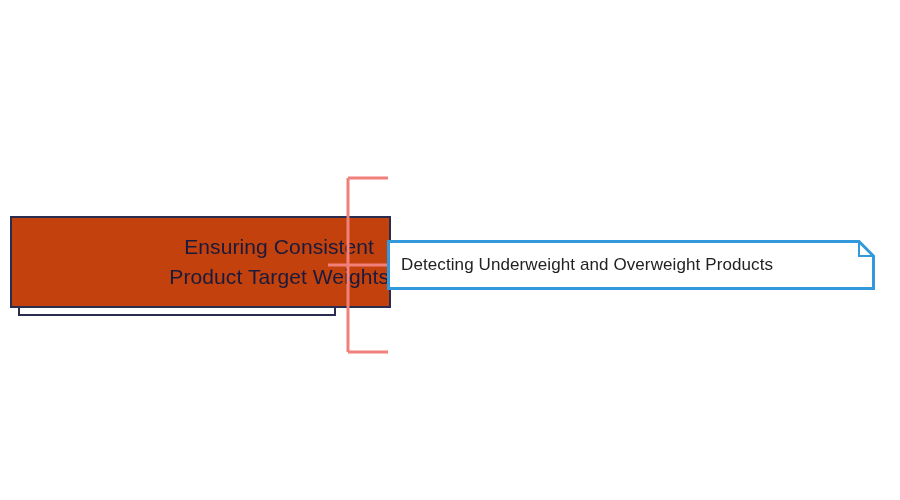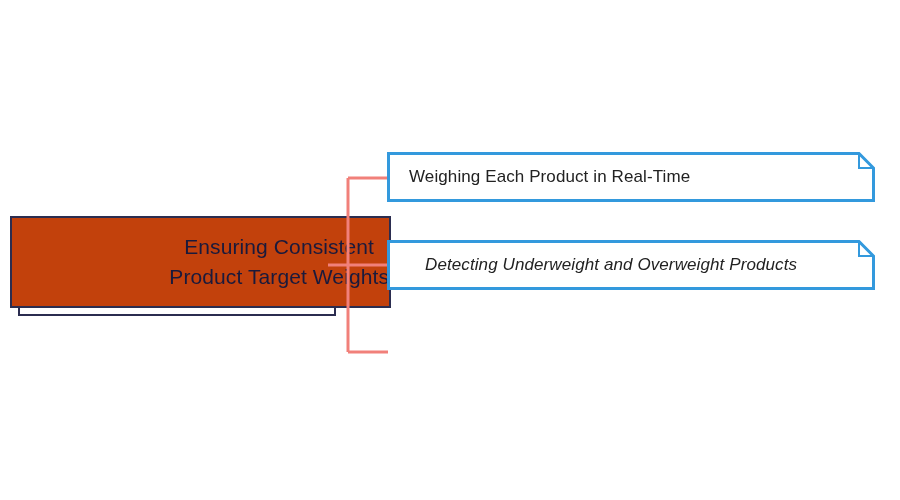--- a/index.html
+++ b/index.html
@@ -86,21 +86,21 @@
     bottom: 0;
     display: flex;
     align-items: center;
     padding-left: 22px;
     box-sizing: border-box;
     color: #222222;
     font-size: 17px;
     letter-spacing: 0.1px;
     white-space: nowrap;
   }
-  .leaf-2 .leaf-label { padding-left: 38px; font-style: italic; }
+  .leaf-2 .leaf-label { padding-left: 14px; }
 </style>
 </head>
 <body>
 
 <div id="canvas">
 
   <div class="root-shadow"></div>
   <div class="root-box">
     <div class="root-label">Ensuring Consistent
 Product Target Weights</div>
@@ -114,27 +114,20 @@
       <path d="M348 178 L348 352"></path>
 
       <path d="M348 178 L388 178"></path>
 
       <path d="M348 265 L388 265"></path>
 
       <path d="M348 352 L388 352"></path>
     </g>
   </svg>
 
-  <div class="leaf leaf-1">
-    <svg class="leaf-shape" viewBox="0 0 488 50" preserveAspectRatio="none" xmlns="http://www.w3.org/2000/svg">
-      <path d="M1.5,1.5 L472,1.5 L486.5,16 L486.5,48.5 L1.5,48.5 Z" fill="#ffffff" stroke="#3399dd" stroke-width="3" vector-effect="non-scaling-stroke"></path>
-      <path d="M472,1.5 L472,16 L486.5,16" fill="none" stroke="#3399dd" stroke-width="2" vector-effect="non-scaling-stroke"></path>
-    </svg>
-    <div class="leaf-label">Weighing Each Product in Real-Time</div>
-  </div>
 
   <div class="leaf leaf-2">
     <svg class="leaf-shape" viewBox="0 0 488 50" preserveAspectRatio="none" xmlns="http://www.w3.org/2000/svg">
       <path d="M1.5,1.5 L472,1.5 L486.5,16 L486.5,48.5 L1.5,48.5 Z" fill="#ffffff" stroke="#3399dd" stroke-width="3" vector-effect="non-scaling-stroke"></path>
       <path d="M472,1.5 L472,16 L486.5,16" fill="none" stroke="#3399dd" stroke-width="2" vector-effect="non-scaling-stroke"></path>
     </svg>
     <div class="leaf-label">Detecting Underweight and Overweight Products</div>
   </div>
 
 

